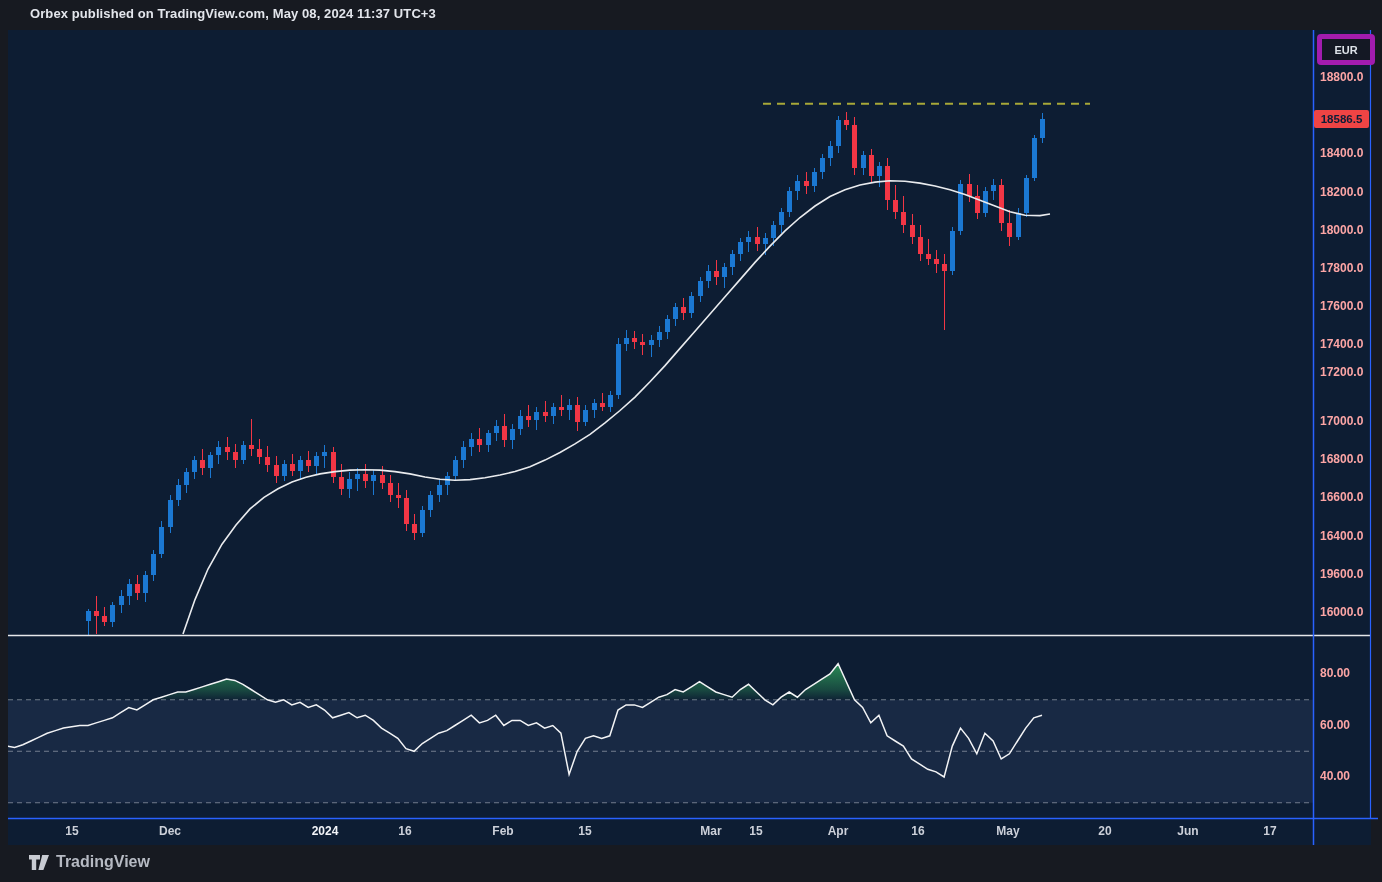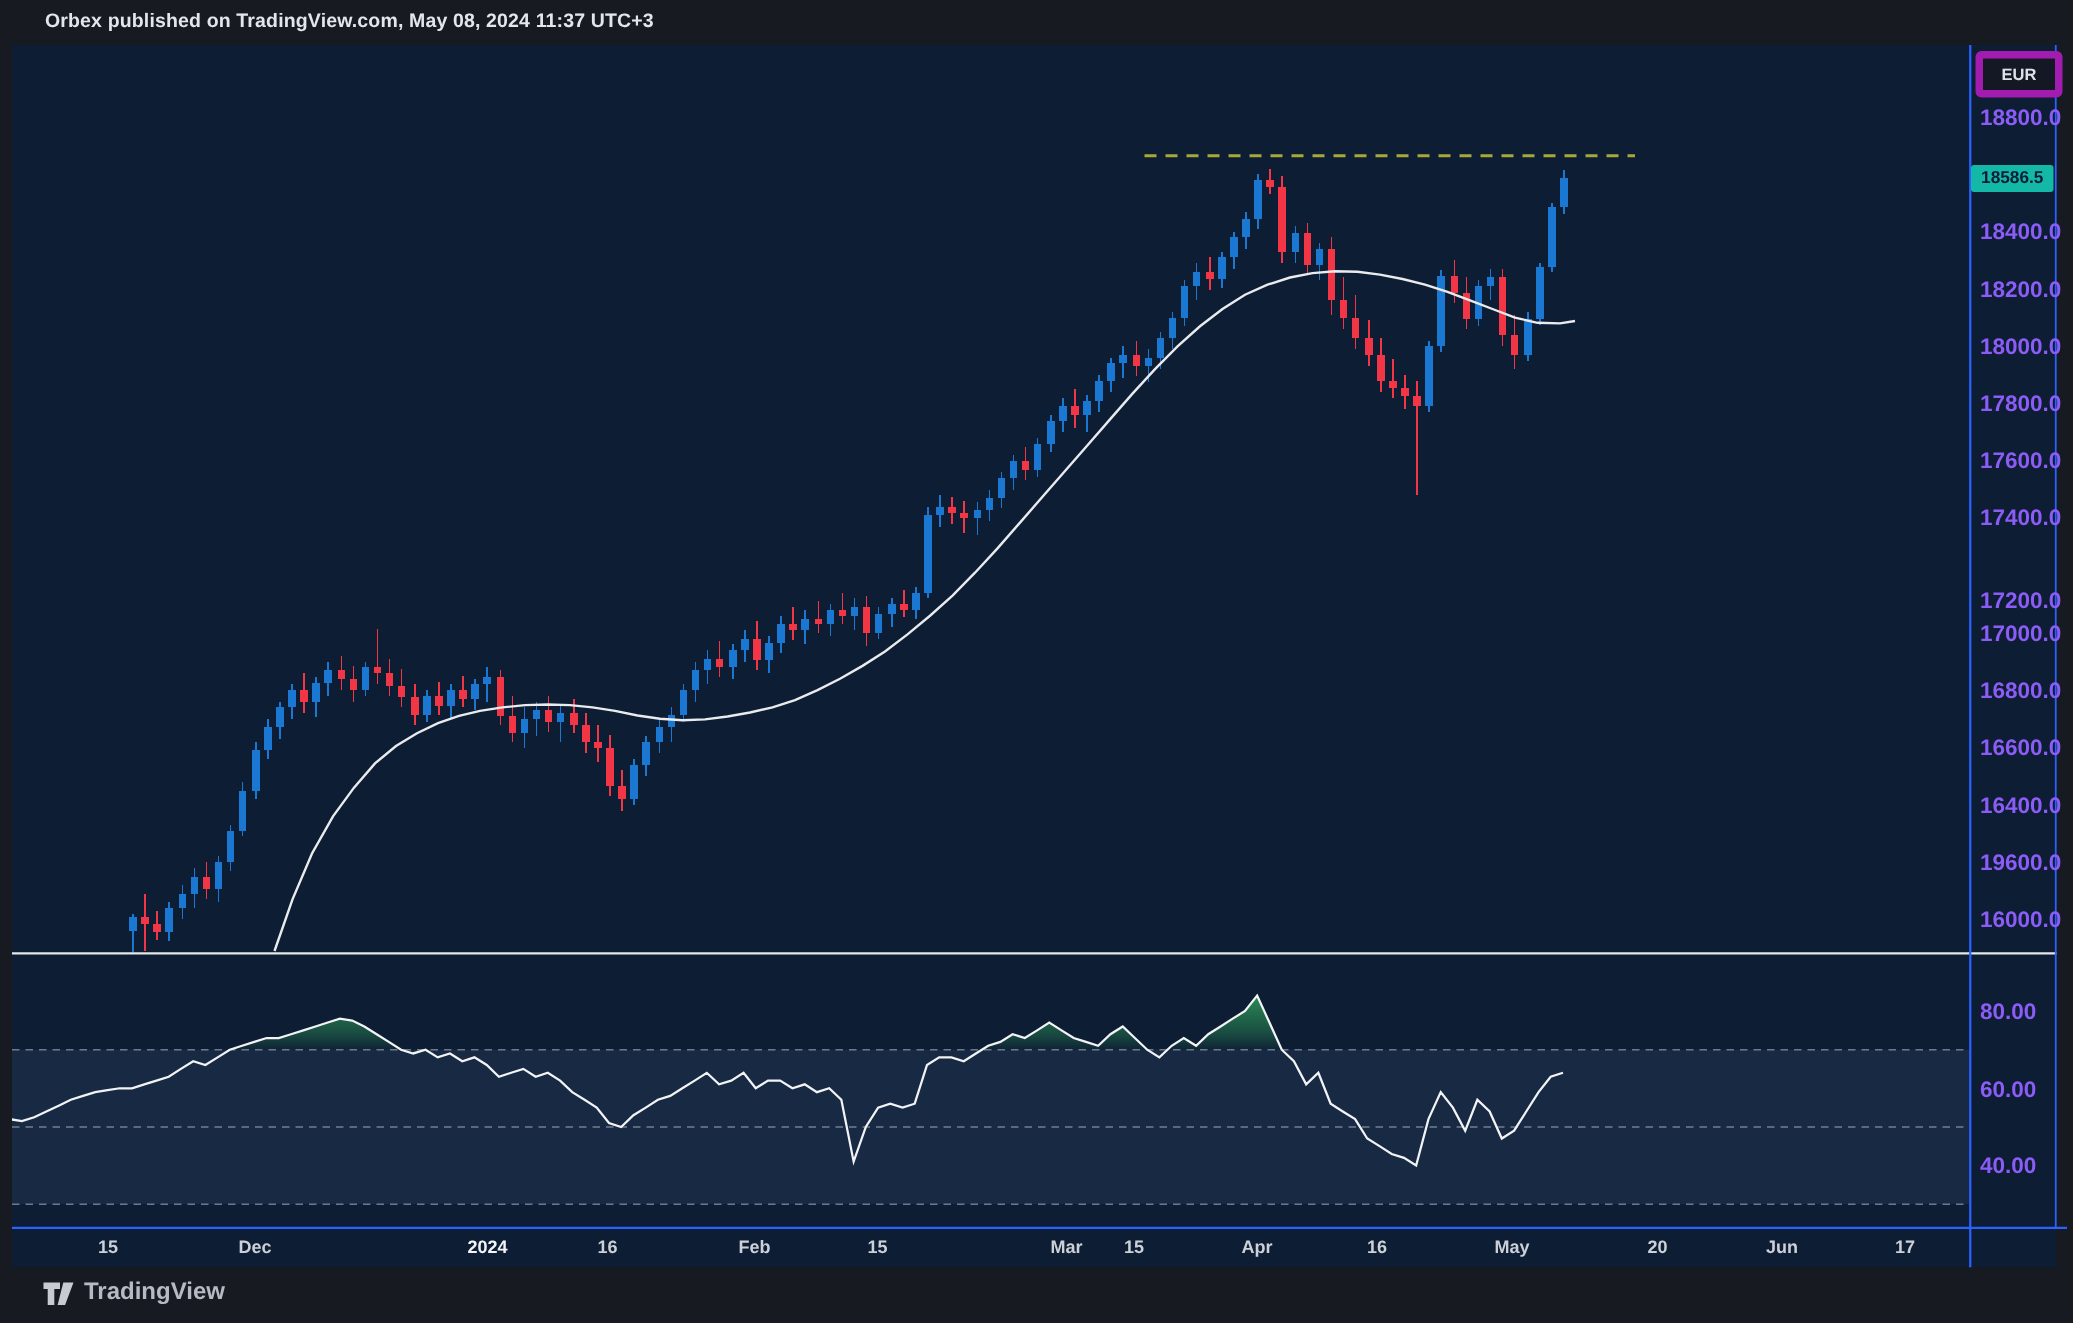--- a/index.html
+++ b/index.html
@@ -3,25 +3,25 @@
 <meta charset="utf-8">
 <style>
   html,body{margin:0;padding:0;background:#171a21;}
   .page{position:relative;width:1382px;height:882px;background:#171a21;overflow:hidden;
         font-family:"Liberation Sans",sans-serif;}
   .topbar{position:absolute;left:0;top:0;width:1382px;height:30px;background:#171a21;z-index:5;}
   .topbar span{position:absolute;left:30px;top:6px;font-size:13px;font-weight:700;color:#e3e6ec;letter-spacing:.1px;}
   .chart-area{position:absolute;left:8px;top:30px;width:1363px;height:815px;background:#0d1d33;z-index:1;}
   #chart-svg{position:absolute;left:0;top:0;width:1382px;height:882px;z-index:2;}
   #price-axis{position:absolute;left:1313px;top:30px;width:58px;height:815px;z-index:3;cursor:ns-resize;}
-  .p-label{position:absolute;left:7px;font-size:15px;font-weight:700;color:#8b5cf6;white-space:nowrap;}
+  .p-label{position:absolute;left:7px;font-size:12px;font-weight:700;color:#fca5a5;white-space:nowrap;}
   .eur-btn{position:absolute;left:4px;top:4px;width:48px;height:21px;border:5px solid #a21caf;border-radius:4px;
            background:#141824;color:#dde1e8;font-size:11px;font-weight:700;display:flex;align-items:center;
            justify-content:center;cursor:pointer;}
-  .price-badge{position:absolute;left:1px;width:55px;height:18px;background:#14b8a6;border-radius:2px;
+  .price-badge{position:absolute;left:1px;width:55px;height:18px;background:#ef4444;border-radius:2px;
            color:#0c1e38;font-size:11.5px;font-weight:700;display:flex;align-items:center;justify-content:center;}
   #time-axis{position:absolute;left:8px;top:818px;width:1305px;height:27px;z-index:3;cursor:ew-resize;}
   .t-label{position:absolute;top:6px;transform:translateX(-50%);font-size:12px;font-weight:700;color:#ccd0d9;white-space:nowrap;}
   .t-label.bold{color:#f2f4f8;}
   .bottombar{position:absolute;left:0;top:845px;width:1382px;height:37px;background:#171a21;z-index:5;}
   .tv-logo{position:absolute;left:28px;top:9px;width:22px;height:18px;display:block;cursor:pointer;}
   .tv-text{position:absolute;left:56px;top:8px;font-size:16px;font-weight:700;color:#b6bac3;cursor:pointer;}
 </style>
 </head>
 <body>
@@ -306,21 +306,21 @@
   <div id="price-axis">
     <div class="eur-btn">EUR</div>
     <div class="price-badge" id="price-badge" style="top: 79.7934px;">18586.5</div>
   <div class="p-label" style="top: 40px;">18800.0</div>
       <div class="p-label" style="top: 116.428px;">18400.0</div>
       <div class="p-label" style="top: 154.642px;">18200.0</div>
       <div class="p-label" style="top: 192.856px;">18000.0</div>
       <div class="p-label" style="top: 231.07px;">17800.0</div>
       <div class="p-label" style="top: 269.284px;">17600.0</div>
       <div class="p-label" style="top: 307.498px;">17400.0</div>
-      <div class="p-label" style="top: 362px;">17200.0</div>
+      <div class="p-label" style="top: 335px;">17200.0</div>
       <div class="p-label" style="top: 383.926px;">17000.0</div>
       <div class="p-label" style="top: 422.14px;">16800.0</div>
       <div class="p-label" style="top: 460.354px;">16600.0</div>
       <div class="p-label" style="top: 498.568px;">16400.0</div>
       <div class="p-label" style="top: 536.782px;">19600.0</div>
       <div class="p-label" style="top: 574.996px;">16000.0</div>
       <div class="p-label" style="top: 636px;">80.00</div>
       <div class="p-label" style="top: 687.5px;">60.00</div>
       <div class="p-label" style="top: 739px;">40.00</div>
     </div>

